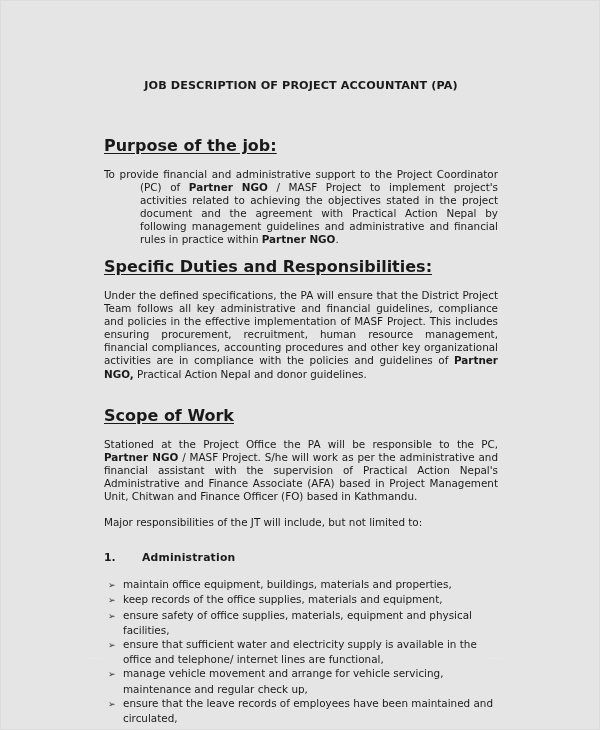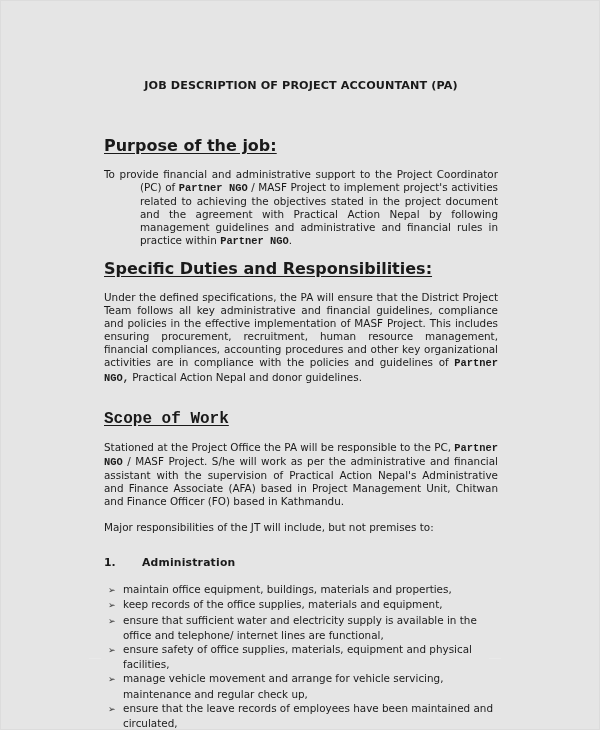--- a/index.html
+++ b/index.html
@@ -36,38 +36,38 @@
     letter-spacing: 0.1px;
   }
   .heading {
     font-size: 16px;
     font-weight: bold;
     text-decoration: underline;
     text-underline-offset: 2px;
   }
   .heading-purpose  { margin-top: 44px; }
   .heading-duties   { }
-  .heading-scope    { margin-top: 25px; font-family: Liberation Mono, monospace; }
+  .heading-scope    { margin-top: 25px; }
 
   .para {
     font-size: 10.4px;
     line-height: 13.1px;
     text-align: justify;
     margin-top: 13px;
   }
   
   .para-hang {
     padding-left: 36px;
     text-indent: -36px;
   }
   .para-hang-sm {
     padding-left: 8px;
     text-indent: -8px;
   }
-  b { font-weight: bold; font-family: Liberation Mono, monospace; }
+  b { font-weight: bold; }
 
   .section-num {
     margin-top: 22px;
     font-size: 10.8px;
     font-weight: bold;
     display: flex;
   }
   .section-num .num   { width: 38px; }
   .section-num .label { letter-spacing: 0.2px; }
 
@@ -115,32 +115,32 @@
     <p class="para para-hang">To provide financial and administrative support to the Project Coordinator (PC) of <b>Partner NGO</b> / MASF Project to implement project's activities related to achieving the objectives stated in the project document and the agreement with Practical Action Nepal by following management guidelines and administrative and financial rules in practice within <b>Partner NGO</b>.</p>
 
     <div class="heading heading-duties">Specific Duties and Responsibilities:</div>
 
     <p class="para">Under the defined specifications, the PA will ensure that the District Project Team follows all key administrative and financial guidelines, compliance and policies in the effective implementation of MASF Project. This includes ensuring procurement, recruitment, human resource management, financial compliances, accounting procedures and other key organizational activities are in compliance with the policies and guidelines of <b>Partner NGO,</b> Practical Action Nepal and donor guidelines.</p>
 
     <div class="heading heading-scope">Scope of Work </div>
 
     <p class="para">Stationed at the Project Office the PA will be responsible to the PC, <b>Partner NGO</b> / MASF Project. S/he will work as per the administrative and financial assistant with the supervision of Practical Action Nepal's Administrative and Finance Associate (AFA) based in Project Management Unit, Chitwan and Finance Officer (FO) based in Kathmandu.</p>
 
-    <p class="para para-hang-sm"> Major responsibilities of the JT will include, but not premises to:</p>
+    <p class="para para-hang-sm"> Major responsibilities of the JT will include, but not limited to:</p>
 
     <div class="section-num">
       <span class="num">1.</span>
       <span class="label">Administration</span>
     </div>
 
     <ul class="bullets">
         <li><span class="mark">➢</span><span>maintain office equipment, buildings, materials and properties,</span></li>
         <li><span class="mark">➢</span><span>keep records of the office supplies, materials and equipment,</span></li>
+        <li><span class="mark">➢</span><span>ensure safety of office supplies, materials, equipment and physical facilities,</span></li>
         <li><span class="mark">➢</span><span>ensure that sufficient water and electricity supply is available in the office and telephone/ internet lines are functional,</span></li>
-        <li><span class="mark">➢</span><span>ensure safety of office supplies, materials, equipment and physical facilities,</span></li>
         <li><span class="mark">➢</span><span>manage vehicle movement and arrange for vehicle servicing, maintenance and regular check up,</span></li>
         <li><span class="mark">➢</span><span>ensure that the leave records of employees have been maintained and circulated,</span></li>
       </ul>
 
   </div>
 
   <div class="tick tick-left"></div>
   <div class="tick tick-right"></div>
 
 </div>

